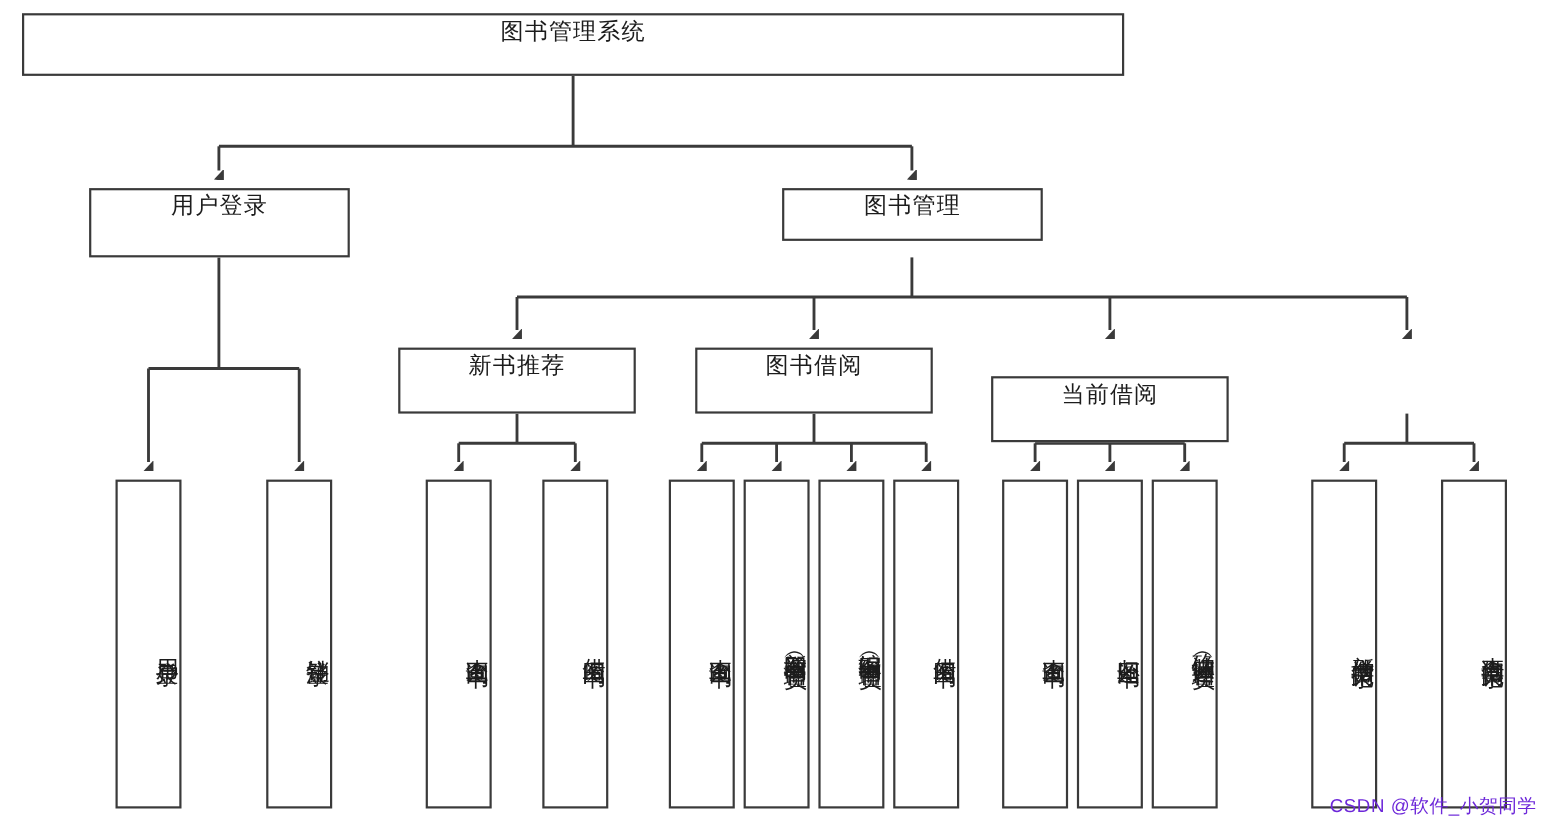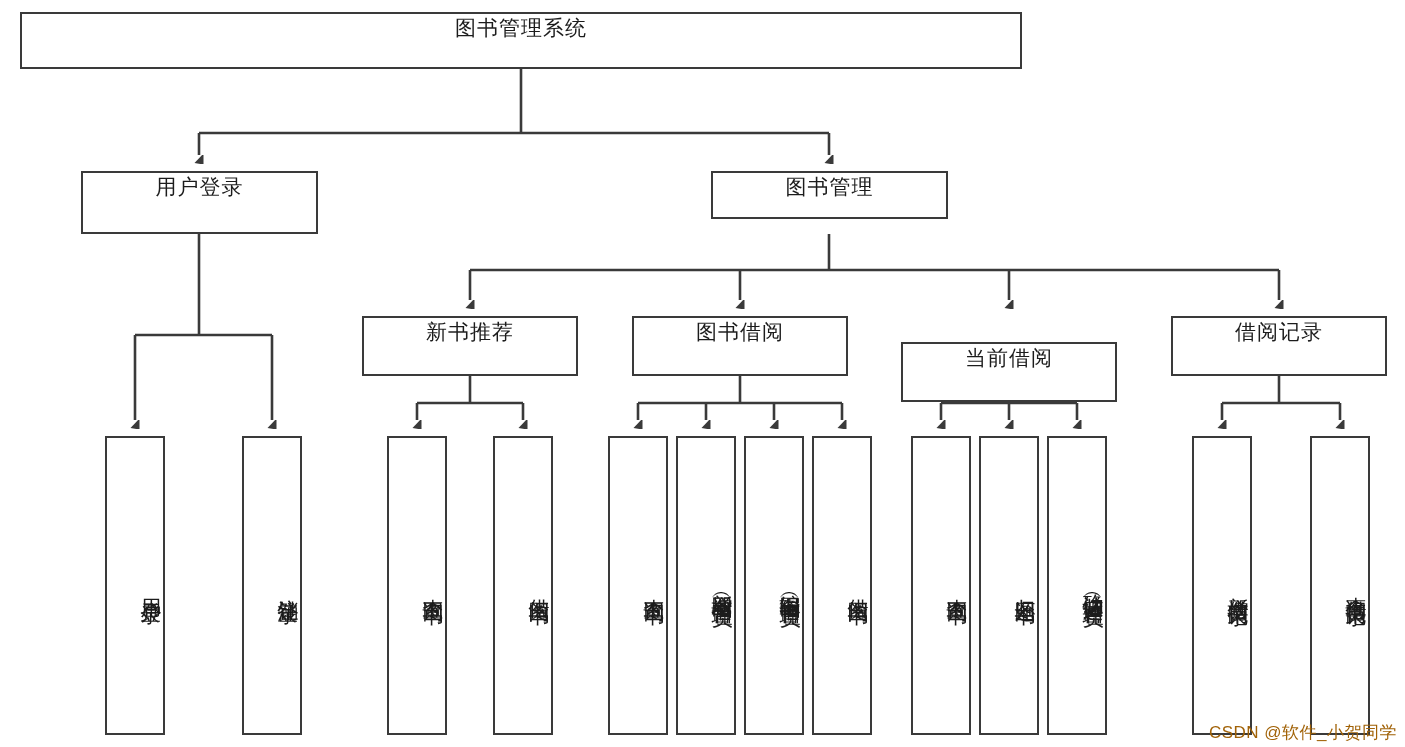--- a/index.html
+++ b/index.html
@@ -53,21 +53,21 @@
     align-items: flex-start;
   }
   .node .label {
     display: block;
   }
   #watermark {
     position: absolute;
     right: 8px;
     bottom: 3px;
     font-size: 17px;
-    color: #a16207;
+    color: #6d28d9;
     letter-spacing: 0.5px;
     white-space: nowrap;
     pointer-events: none;
   }
 </style>
 </head>
 <body>
 
 <div id="canvas">
 
@@ -134,23 +134,20 @@
 
   <div class="node horiz" style="left:362px; top:316px; width:216px; height:60px;">
     <span class="label">新书推荐</span>
   </div>
   <div class="node horiz" style="left:632px; top:316px; width:216px; height:60px;">
     <span class="label">图书借阅</span>
   </div>
   <div class="node horiz" style="left:901px; top:316px; width:216px; height:60px;margin-top:26px;">
     <span class="label">当前借阅</span>
   </div>
-  <div class="node horiz" style="left:1171px; top:316px; width:216px; height:60px;">
-    <span class="label">借阅记录</span>
-  </div>
 
   <div class="node vert" style="left:105px; top:436px; width:60px; height:299px;">
     <span class="label">用户登录</span>
   </div>
   <div class="node vert" style="left:242px; top:436px; width:60px; height:299px;">
     <span class="label">注销登录</span>
   </div>
 
   <div class="node vert" style="left:387px; top:436px; width:60px; height:299px;">
     <span class="label">查询图书</span>

